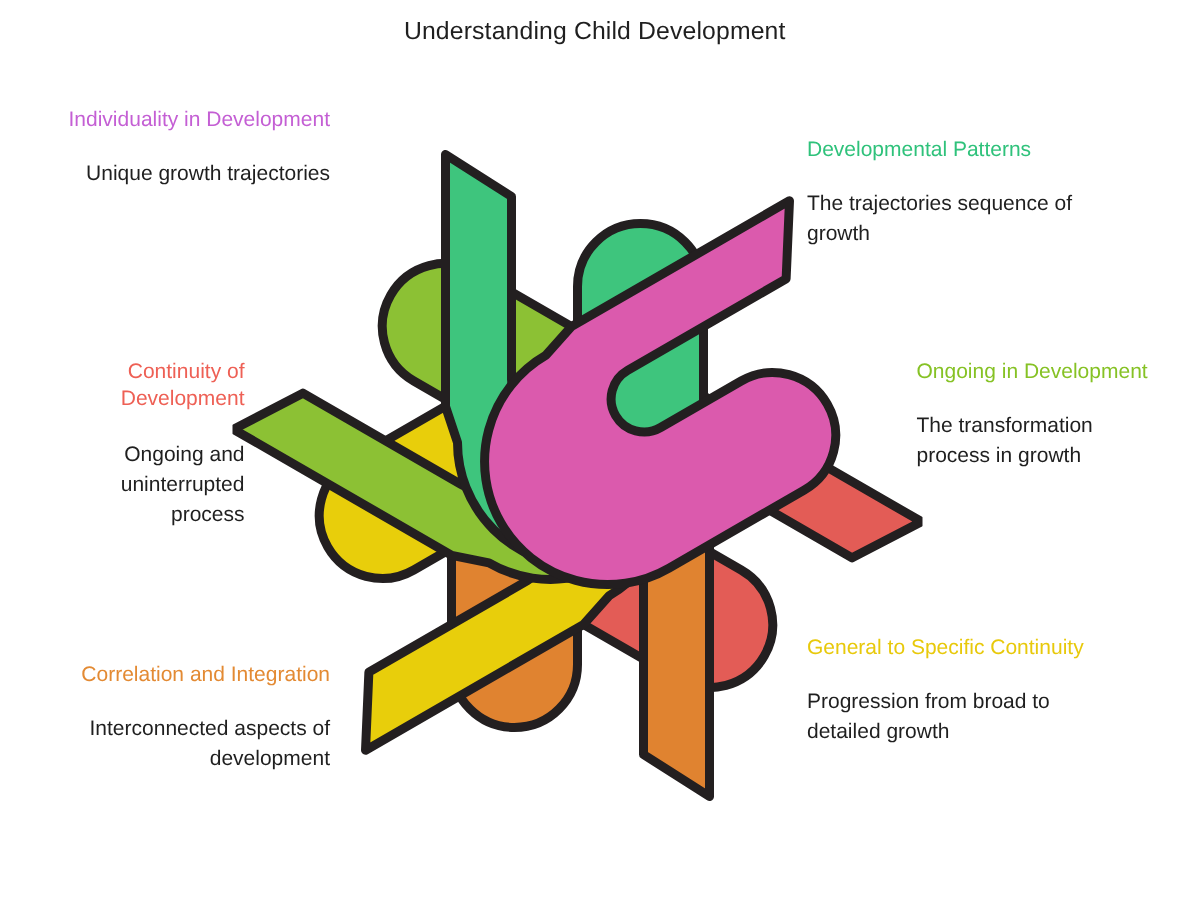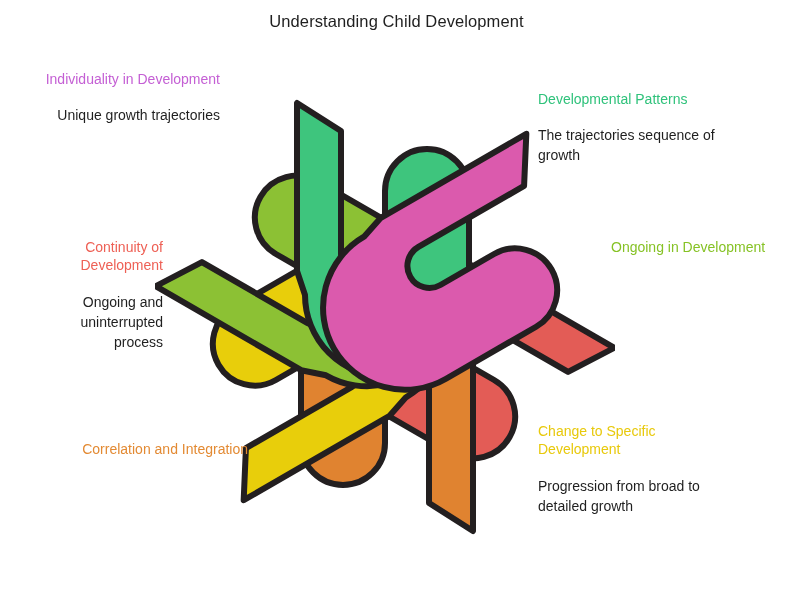--- a/index.html
+++ b/index.html
@@ -72,21 +72,21 @@
 
   
   #label-individuality { left: 20px;  top: 70px;  width: 200px; }
   
   #label-patterns      { left: 538px; top: 70px;  width: 215px; }
   
   #label-continuity    { left: 8px;   top: 238px; width: 135px; margin-left: 20px; }
   
   #label-change        { left: 611px; top: 238px; width: 170px; }
   
-  #label-correlation   { left: 56px;  top: 440px; width: 192px; }
+  #label-correlation   { left: 28px;  top: 440px; width: 192px; }
   
   #label-general       { left: 538px; top: 422px; width: 190px; }
 </style>
 </head>
 <body style="background: rgb(255, 255, 255);">
 
 <div id="infographic">
 
   <div class="title">Understanding Child Development</div>
 
@@ -151,26 +151,28 @@
 
   <div class="label left" id="label-continuity">
     <p class="heading" style="color: rgb(238, 96, 85);">Continuity of Development</p>
     <div class="gap"></div>
     <p class="body">Ongoing and uninterrupted process</p>
   </div>
 
   <div class="label right" id="label-change">
     <p class="heading" style="color: rgb(134, 194, 37);">Ongoing in Development</p>
     <div class="gap"></div>
+    <p class="body">The transformation process in growth</p>
   </div>
 
   <div class="label left" id="label-correlation">
     <p class="heading" style="color: rgb(227, 138, 51);">Correlation and Integration</p>
     <div class="gap"></div>
+    <p class="body">Interconnected aspects of development</p>
   </div>
 
   <div class="label right" id="label-general">
-    <p class="heading" style="color: rgb(232, 201, 11);">Change to Specific Development</p>
+    <p class="heading" style="color: rgb(232, 201, 11);">General to Specific Continuity</p>
     <div class="gap"></div>
     <p class="body">Progression from broad to detailed growth</p>
   </div>
 
 </div>
 
 </body></html>

